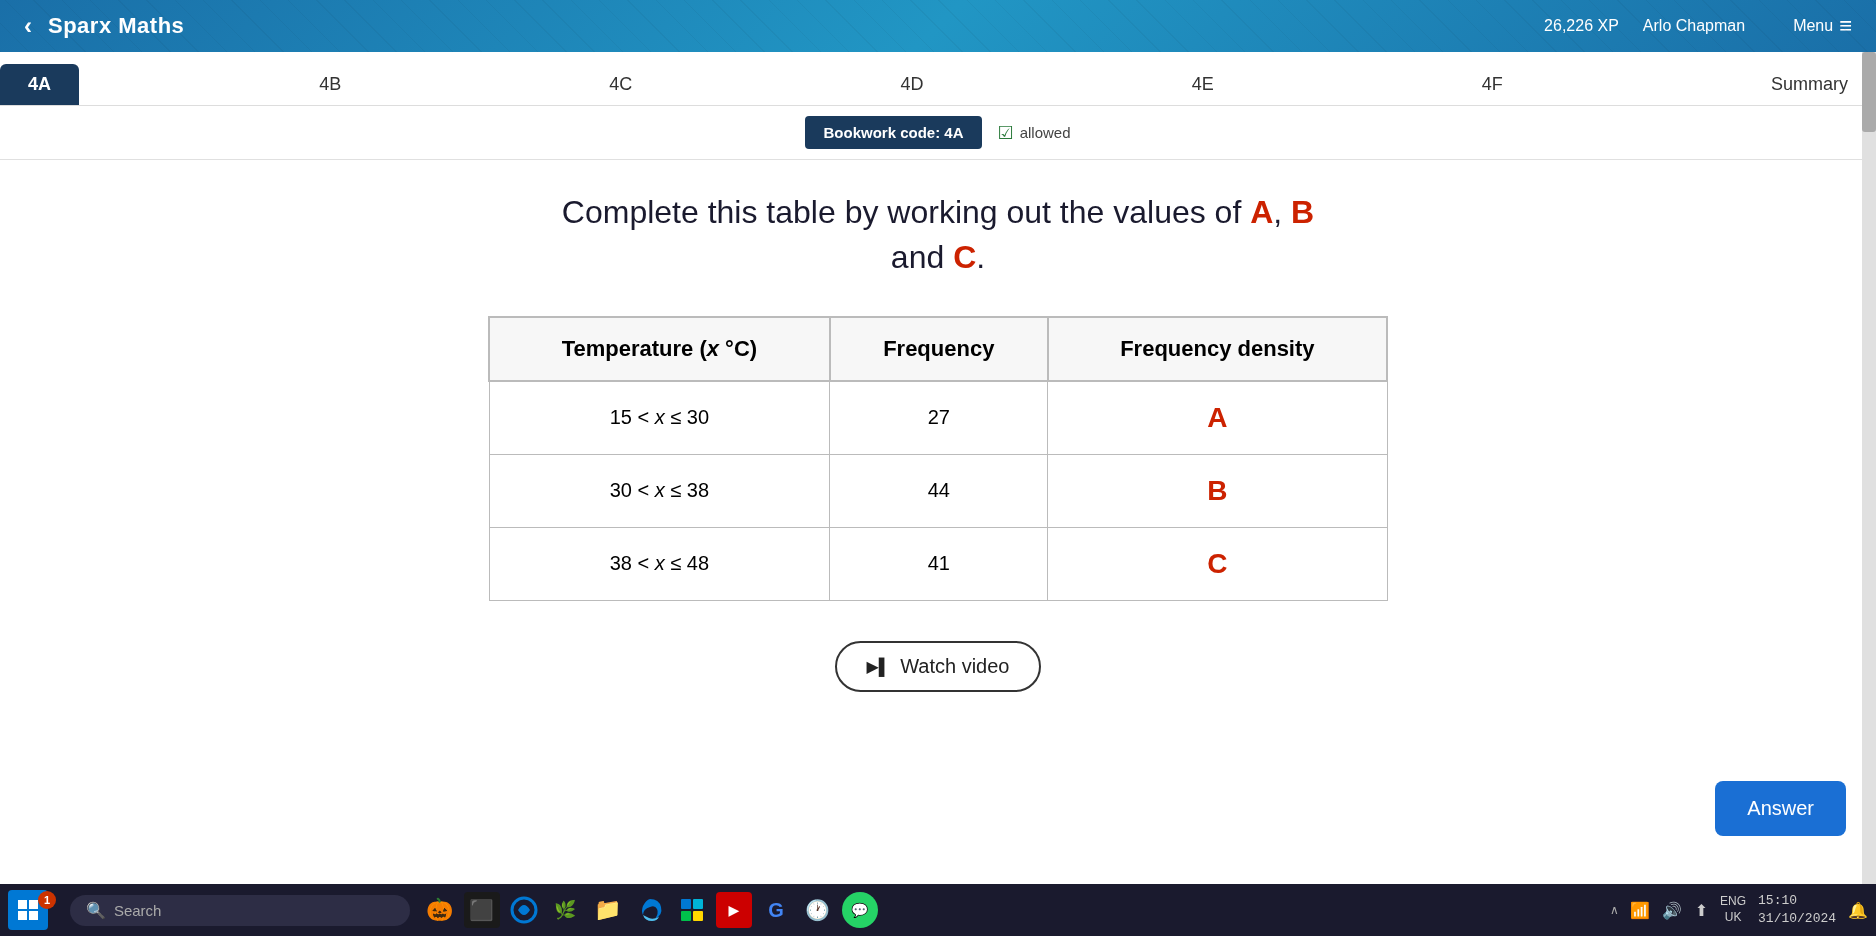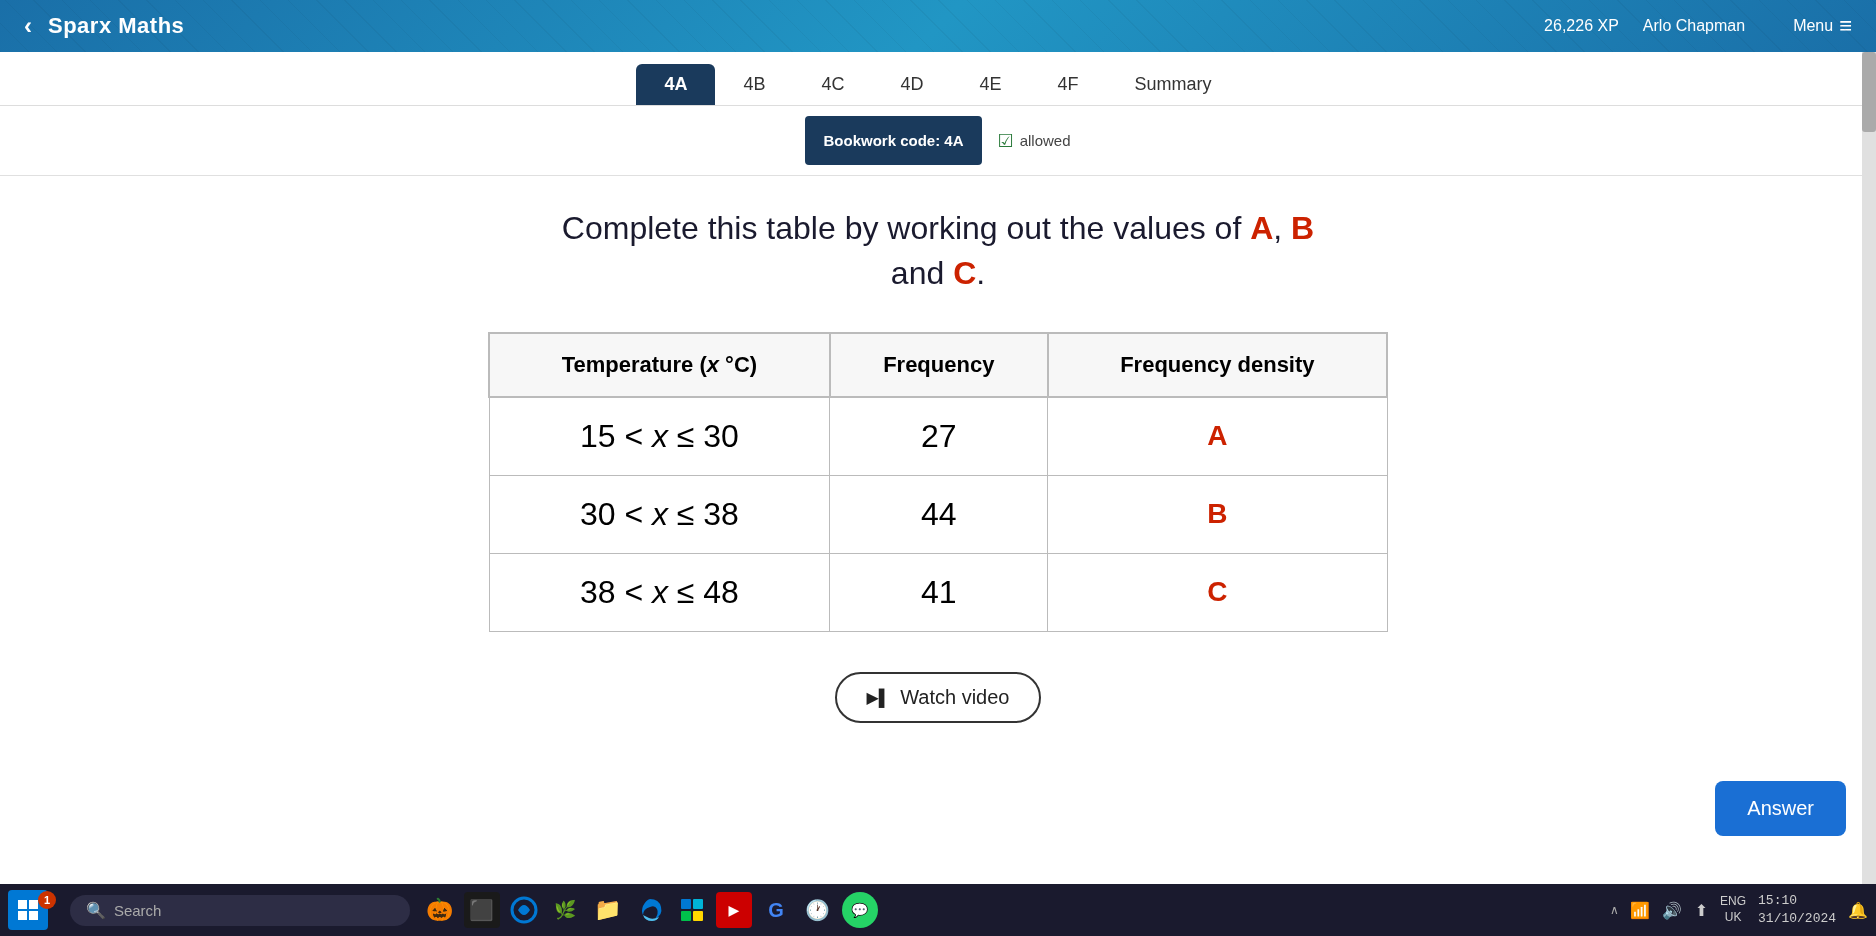--- a/index.html
+++ b/index.html
@@ -40,21 +40,21 @@
       align-items: center;
       gap: 6px;
       cursor: pointer;
       margin-left: 24px;
     }
 
     
     .tabs-container {
       background: white;
       display: flex;
-      justify-content: center;
+      justify-content: space-between;
       align-items: center;
       gap: 0;
       padding: 12px 0 0 0;
       border-bottom: 1px solid #ddd;
     }
     .tab {
       padding: 10px 28px;
       font-size: 18px;
       font-weight: 500;
       color: #333;
@@ -74,21 +74,21 @@
       display: flex;
       justify-content: center;
       align-items: center;
       gap: 16px;
       padding: 10px 0;
       border-bottom: 1px solid #e0e0e0;
     }
     .bookwork-code-badge {
       background: #1a3a5c;
       color: white;
-      padding: 16px 18px;
+      padding: 8px 18px;
       border-radius: 4px;
       font-size: 15px;
       font-weight: 600;
     }
     .calculator-allowed {
       display: flex;
       align-items: center;
       gap: 6px;
       font-size: 15px;
       color: #444;
@@ -132,21 +132,21 @@
       background: #f7f7f7;
       border: 2px solid #bbb;
       padding: 18px 18px;
       font-size: 22px;
       font-weight: bold;
       text-align: center;
     }
     .data-table td {
       border: 1px solid #bbb;
       padding: 20px 30px;
-      font-size: 32px;
+      font-size: 20px;
       text-align: center;
       background: white;
     }
     .data-table td.letter-red {
       color: #cc2200;
       font-weight: bold;
       font-size: 28px;
     }
 
     

